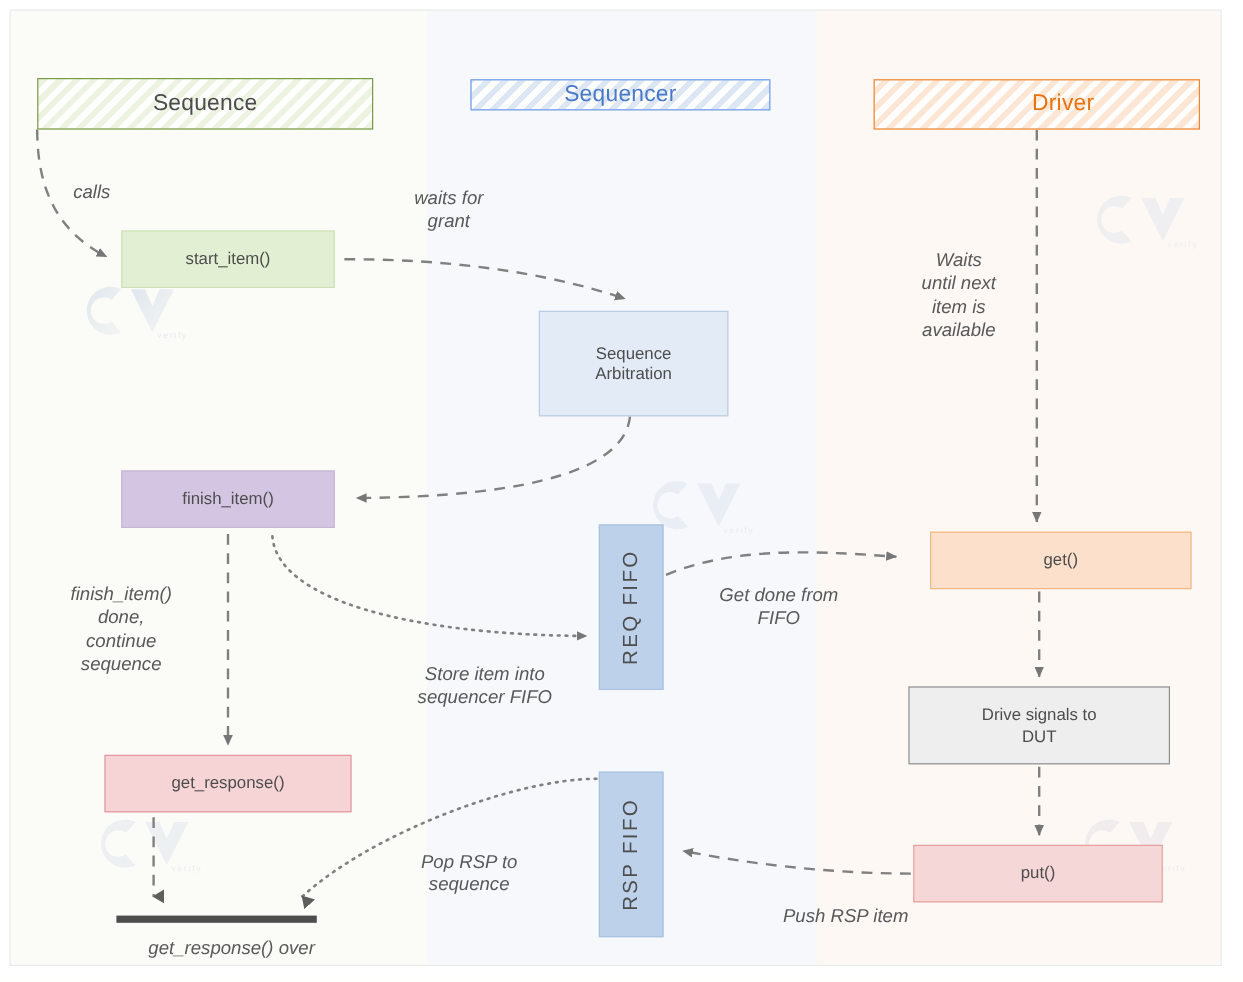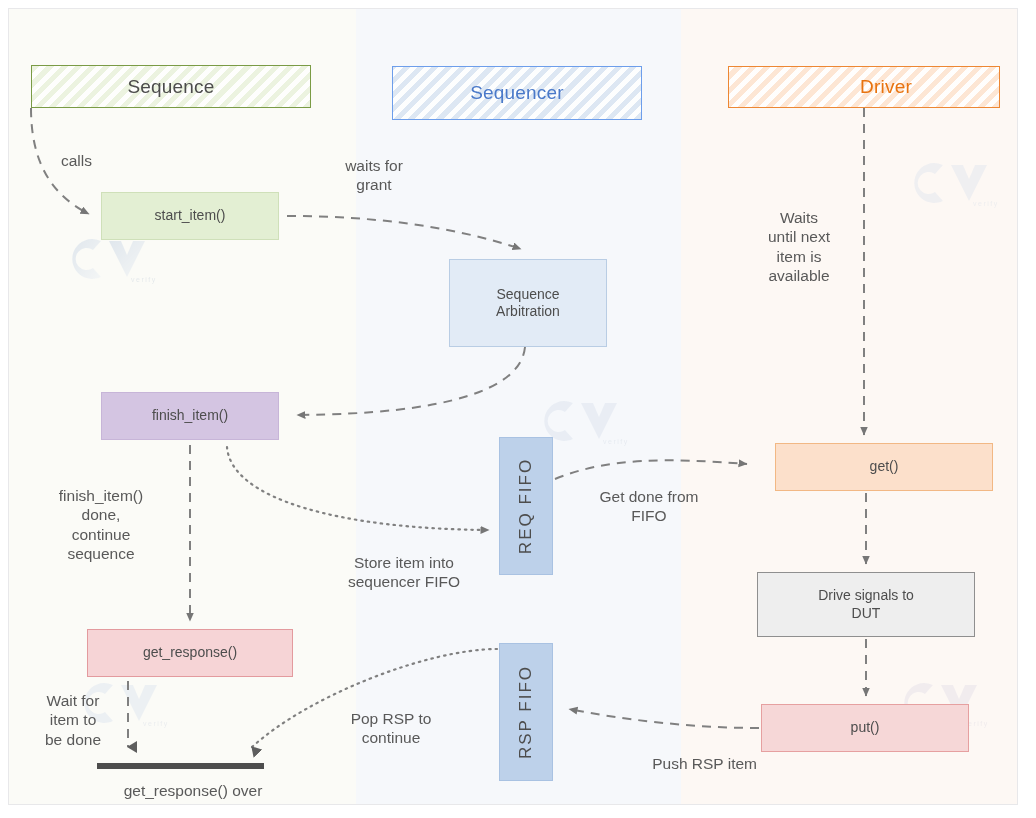--- a/index.html
+++ b/index.html
@@ -51,21 +51,21 @@
   .head-sequence {
     left: 22px; top: 56px; width: 280px; height: 43px;
     border: 1.5px solid #7a9b45;
     color: #4c4c4c;
     background-color: #ecf3e0;
     background-image: repeating-linear-gradient(
       -45deg, rgba(255,255,255,0) 0 5px,
       rgba(255,255,255,.95) 5px 10px);
   }
   .head-sequencer {
-    left: 383px; top: 57px; width: 250px; height: 54px;
+    left: 383px; top: 57px; width: 250px; height: 26px;
     border: 1.5px solid #6d9eeb;
     color: #4a79c9;
     background-color: #dde7f3;
     background-image: repeating-linear-gradient(
       -45deg, rgba(255,255,255,0) 0 5px,
       rgba(255,255,255,.95) 5px 10px);
   }
   .head-driver {
     left: 719px; top: 57px; width: 272px; height: 42px;
     border: 1.5px solid #ed8733;
@@ -125,20 +125,21 @@
   .f-rsp { left: 490px; top: 634px; width: 54px; height: 138px; }
 
   
   .elabel {
     position: absolute;
     font-size: 15.5px;
     color: #595959;
     text-align: center;
     line-height: 1.25;
     white-space: pre-line;
+    font-style: italic;
   }
   .l-calls        { left: 52px;  top: 142px; width: 70px;  text-align: left; }
   .l-waits-grant  { left: 305px; top: 147px; width: 120px; }
   .l-granted      { left: 320px; top: 366px; width: 150px; }
   .l-store        { left: 305px; top: 544px; width: 180px; }
   .l-finish-done  { left: 22px;  top: 477px; width: 140px; }
   .l-getitem      { left: 560px; top: 478px; width: 160px; }
   .l-waits-next   { left: 738px; top: 199px; width: 104px; }
   .l-pop-rsp      { left: 312px; top: 700px; width: 140px; }
   .l-push-rsp     { left: 578px; top: 745px; width: 170px; text-align: right; }
@@ -305,21 +306,18 @@
 done,
 continue
 sequence</div>
     <div class="elabel l-getitem">Get done from
 FIFO</div>
     <div class="elabel l-waits-next">Waits
 until next
 item is
 available</div>
     <div class="elabel l-pop-rsp">Pop RSP to
-continue</div>
+sequence</div>
     <div class="elabel l-push-rsp">Push RSP item</div>
-    <div class="elabel l-wait-done">Wait for
-item to
-be done</div>
     <div class="elabel l-gro">get_response() over</div>
 
   </div>
 </div>
 
 </body></html>

